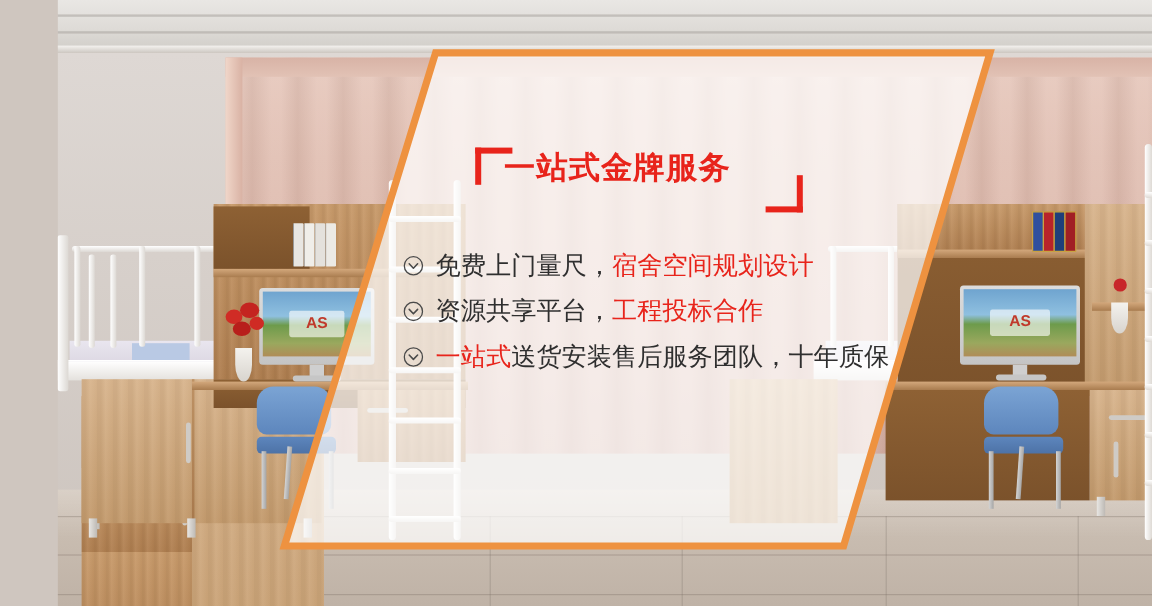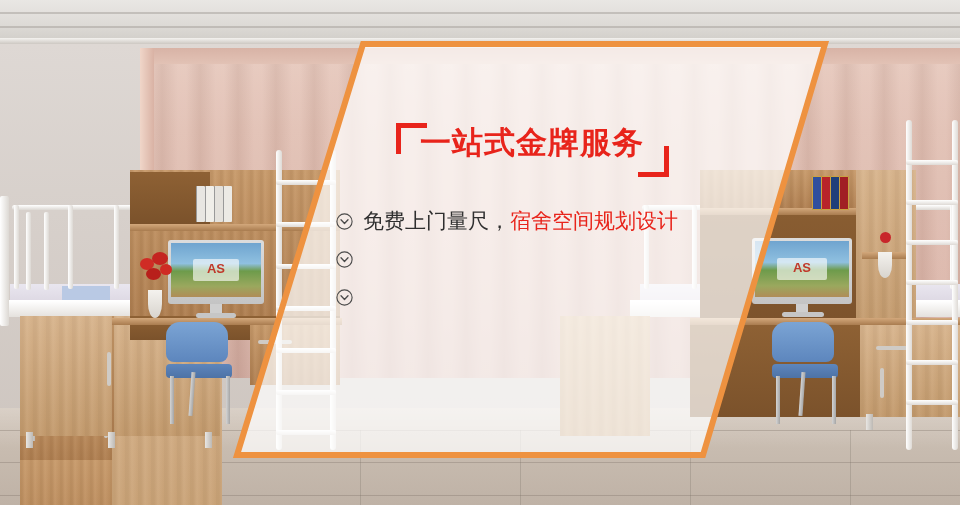--- a/index.html
+++ b/index.html
@@ -10,21 +10,21 @@
   .banner {
     position: relative;
     width: 960px;
     height: 505px;
     overflow: hidden;
     font-family: "Liberation Sans", "DejaVu Sans", sans-serif;
     background: #cfc6bf;
   }
 
   
-  .photo { position: absolute; inset: 0; overflow: hidden; }
+  .photo { position: absolute; inset: 0; overflow: hidden; margin-left: 48px; }
 
   
   .ceiling {
     position: absolute; left: 0; top: 0; width: 960px; height: 40px;
     background: linear-gradient(180deg, #e9e7e4 0%, #dedbd7 60%, #d2cfca 100%);
   }
   .ceiling-line {
     position: absolute; left: 0; width: 960px; height: 2px;
     background: rgba(170,164,158,0.55);
   }
@@ -198,21 +198,21 @@
 
   
   .content {
     position: absolute; left: 0; top: 0; width: 960px; height: 505px;
   }
   .title-wrap {
     position: absolute; left: 396px; top: 118px; width: 268px; height: 62px;
   }
   .title-text {
     position: absolute; left: 24px; top: 4px;
-    font-size: 31px; font-weight: bold; letter-spacing: 1px;
+    font-size: 26px; font-weight: bold; letter-spacing: 1px;
     color: #e8241b; white-space: nowrap;
     font-family: "DejaVu Sans", "Liberation Sans", sans-serif;
   }
   .bracket {
     position: absolute; width: 26px; height: 26px;
   }
   .bracket.tl { left: 0px; top: 5px; border-left: 5px solid #e8241b; border-top: 5px solid #e8241b; }
   .bracket.br { left: 242px; top: 28px; border-right: 5px solid #e8241b; border-bottom: 5px solid #e8241b; }
 
   .feature-list {
@@ -423,26 +423,28 @@
 
 
 
       <div class="feature-item">
         <span class="bullet-icon">
           <svg width="17" height="17" viewBox="0 0 17 17">
             <circle cx="8.5" cy="8.5" r="7.6" fill="none" stroke="#4a4a4a" stroke-width="1.1"></circle>
             <polyline points="5,6.8 8.5,10.5 12,6.8" fill="none" stroke="#4a4a4a" stroke-width="1.3" stroke-linecap="round" stroke-linejoin="round"></polyline>
           </svg>
         </span>
+        <span class="feature-text"><span>资源共享平台，</span><span class="hl">工程投标合作</span><span></span></span>
       </div>
 
       <div class="feature-item">
         <span class="bullet-icon">
           <svg width="17" height="17" viewBox="0 0 17 17">
             <circle cx="8.5" cy="8.5" r="7.6" fill="none" stroke="#4a4a4a" stroke-width="1.1"></circle>
             <polyline points="5,6.8 8.5,10.5 12,6.8" fill="none" stroke="#4a4a4a" stroke-width="1.3" stroke-linecap="round" stroke-linejoin="round"></polyline>
           </svg>
         </span>
+        <span class="feature-text"><span></span><span class="hl">一站式</span><span>送货安装售后服务团队，十年质保</span></span>
       </div>
 
     </div>
   </div>
 </div>
 
 </body></html>

